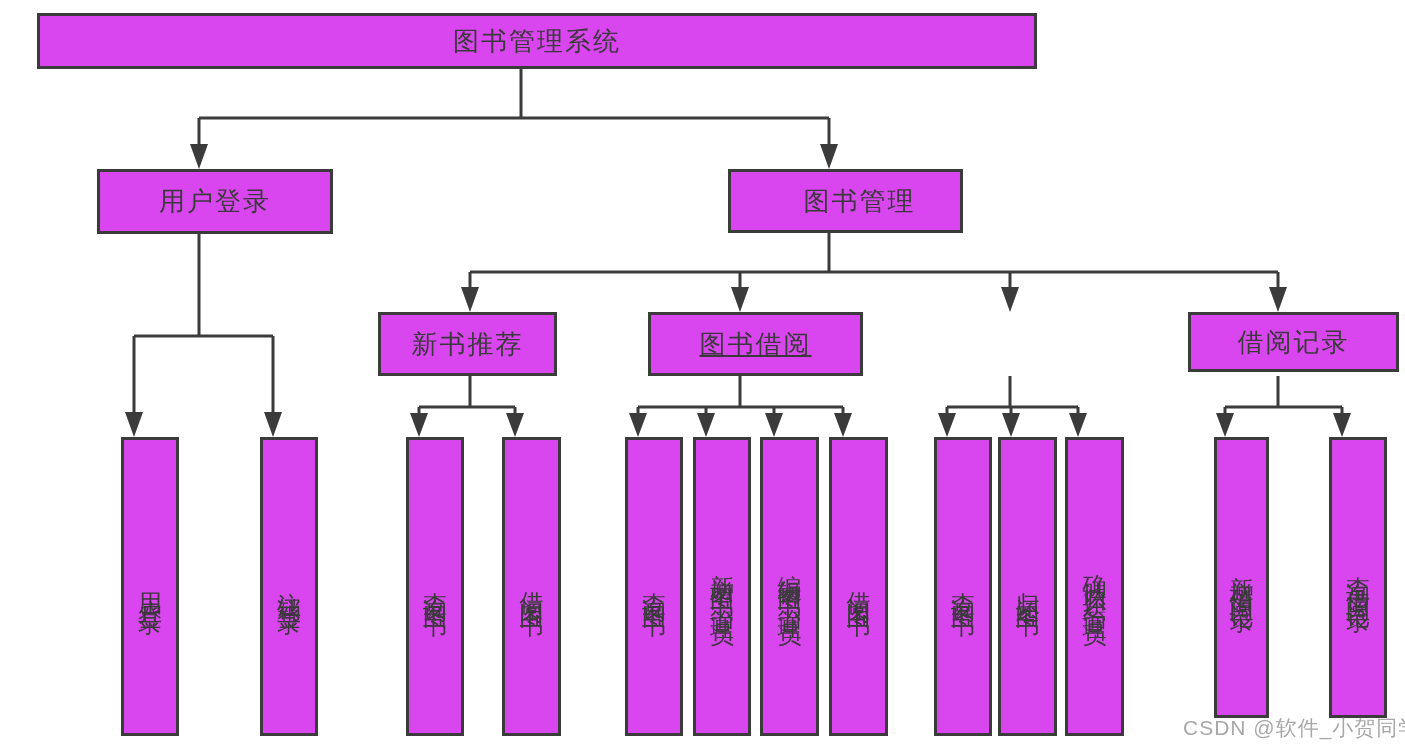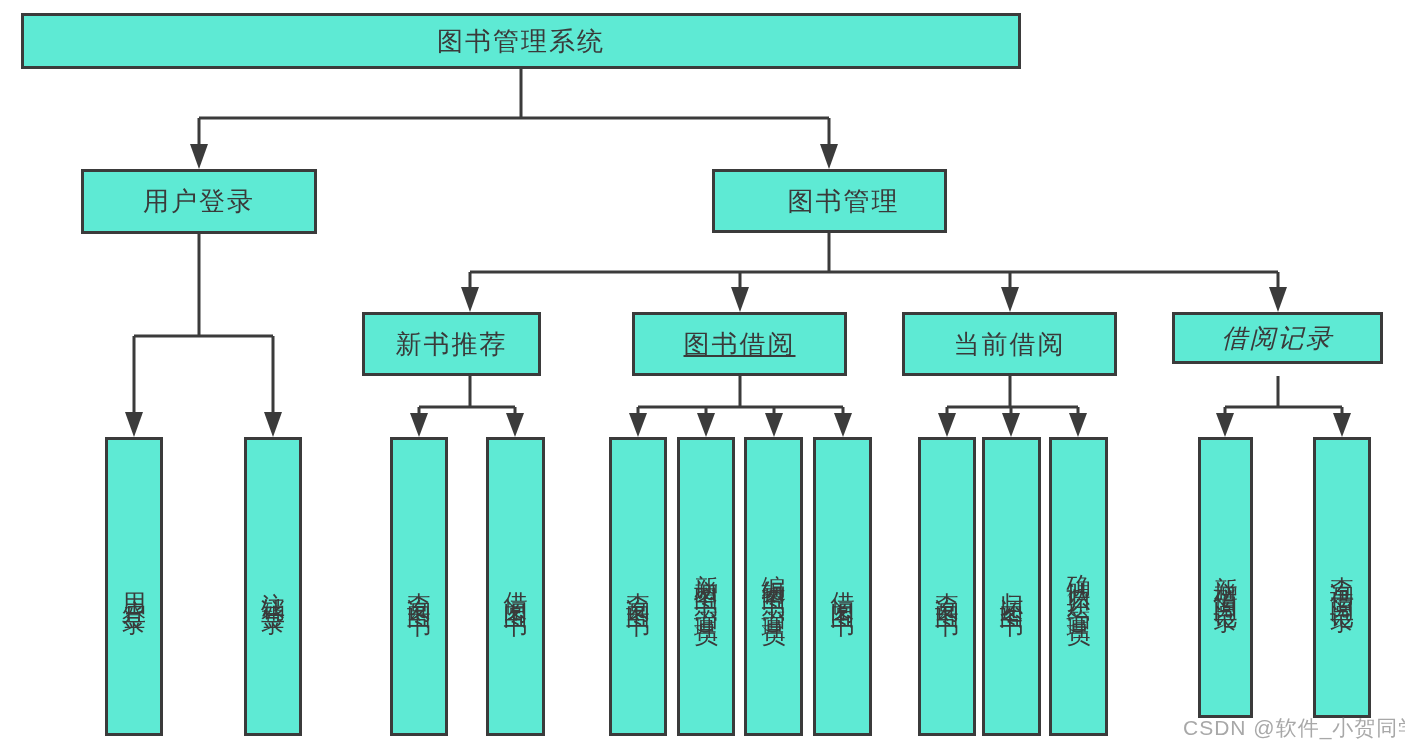--- a/index.html
+++ b/index.html
@@ -13,26 +13,27 @@
   }
   svg.connectors {
     position: absolute;
     left: 0; top: 0;
     z-index: 1;
   }
   .box {
     position: absolute;
     box-sizing: border-box;
     border: 3px solid #3b3b3b;
-    background: #5eead4;
+    background: #d946ef;
     display: flex;
     align-items: center;
     justify-content: center;
     color: #3a3a3a;
     z-index: 2;
+    margin-left: 16px;
   }
   .hlabel {
     font-size: 26px;
     letter-spacing: 2px;
     white-space: nowrap;
   }
   .vbox .vlabel {
     writing-mode: vertical-rl;
     text-orientation: mixed;
     font-size: 24px;
@@ -105,24 +106,21 @@
   <div class="box" style="left:712px; top:169px; width:235px; height:64px;padding-left:28px;">
     <span class="hlabel">图书管理</span>
   </div>
 
   <div class="box" style="left:362px; top:312px; width:179px; height:64px;">
     <span class="hlabel">新书推荐</span>
   </div>
   <div class="box" style="left:632px; top:312px; width:215px; height:64px;text-decoration:underline;">
     <span class="hlabel">图书借阅</span>
   </div>
-  <div class="box" style="left:902px; top:312px; width:215px; height:64px;">
-    <span class="hlabel">当前借阅</span>
-  </div>
-  <div class="box" style="left:1172px; top:312px; width:211px; height:52px;font-style:italic;">
+  <div class="box" style="left:1172px; top:312px; width:211px; height:60px;">
     <span class="hlabel">借阅记录</span>
   </div>
 
   <div class="box vbox" style="left:105px; top:437px; width:58px; height:299px;">
     <span class="vlabel">用户登录</span>
   </div>
   <div class="box vbox" style="left:244px; top:437px; width:58px; height:299px;">
     <span class="vlabel">注销登录</span>
   </div>
 

